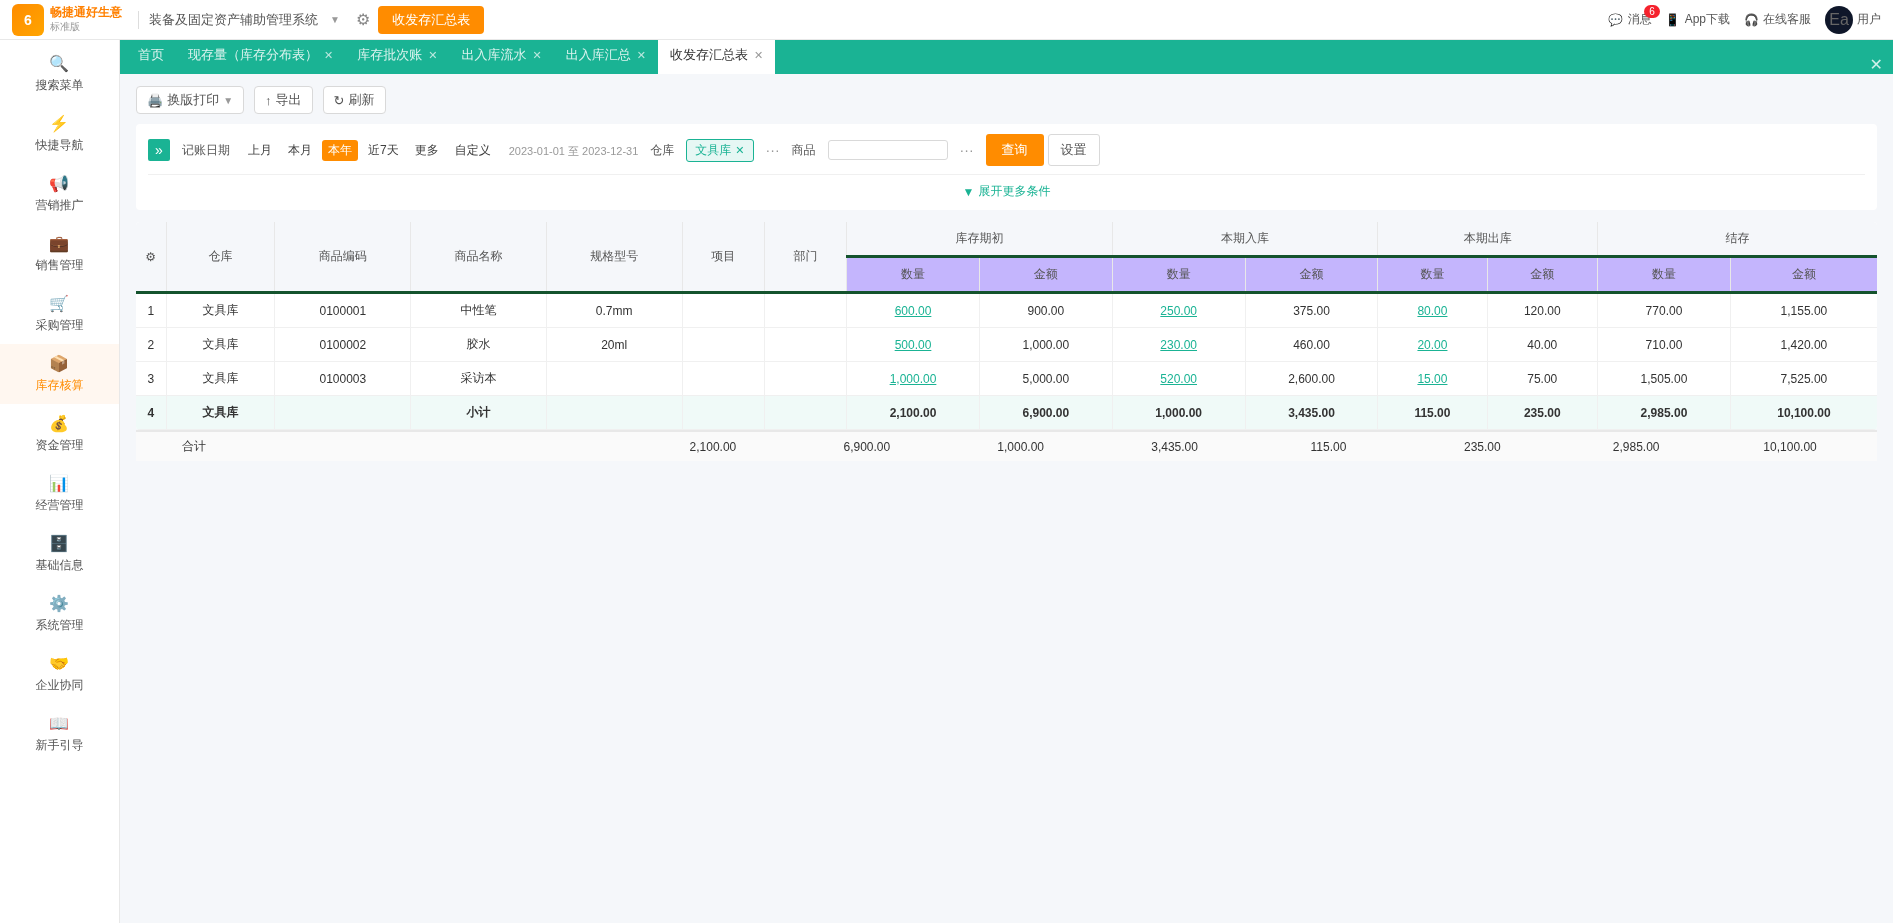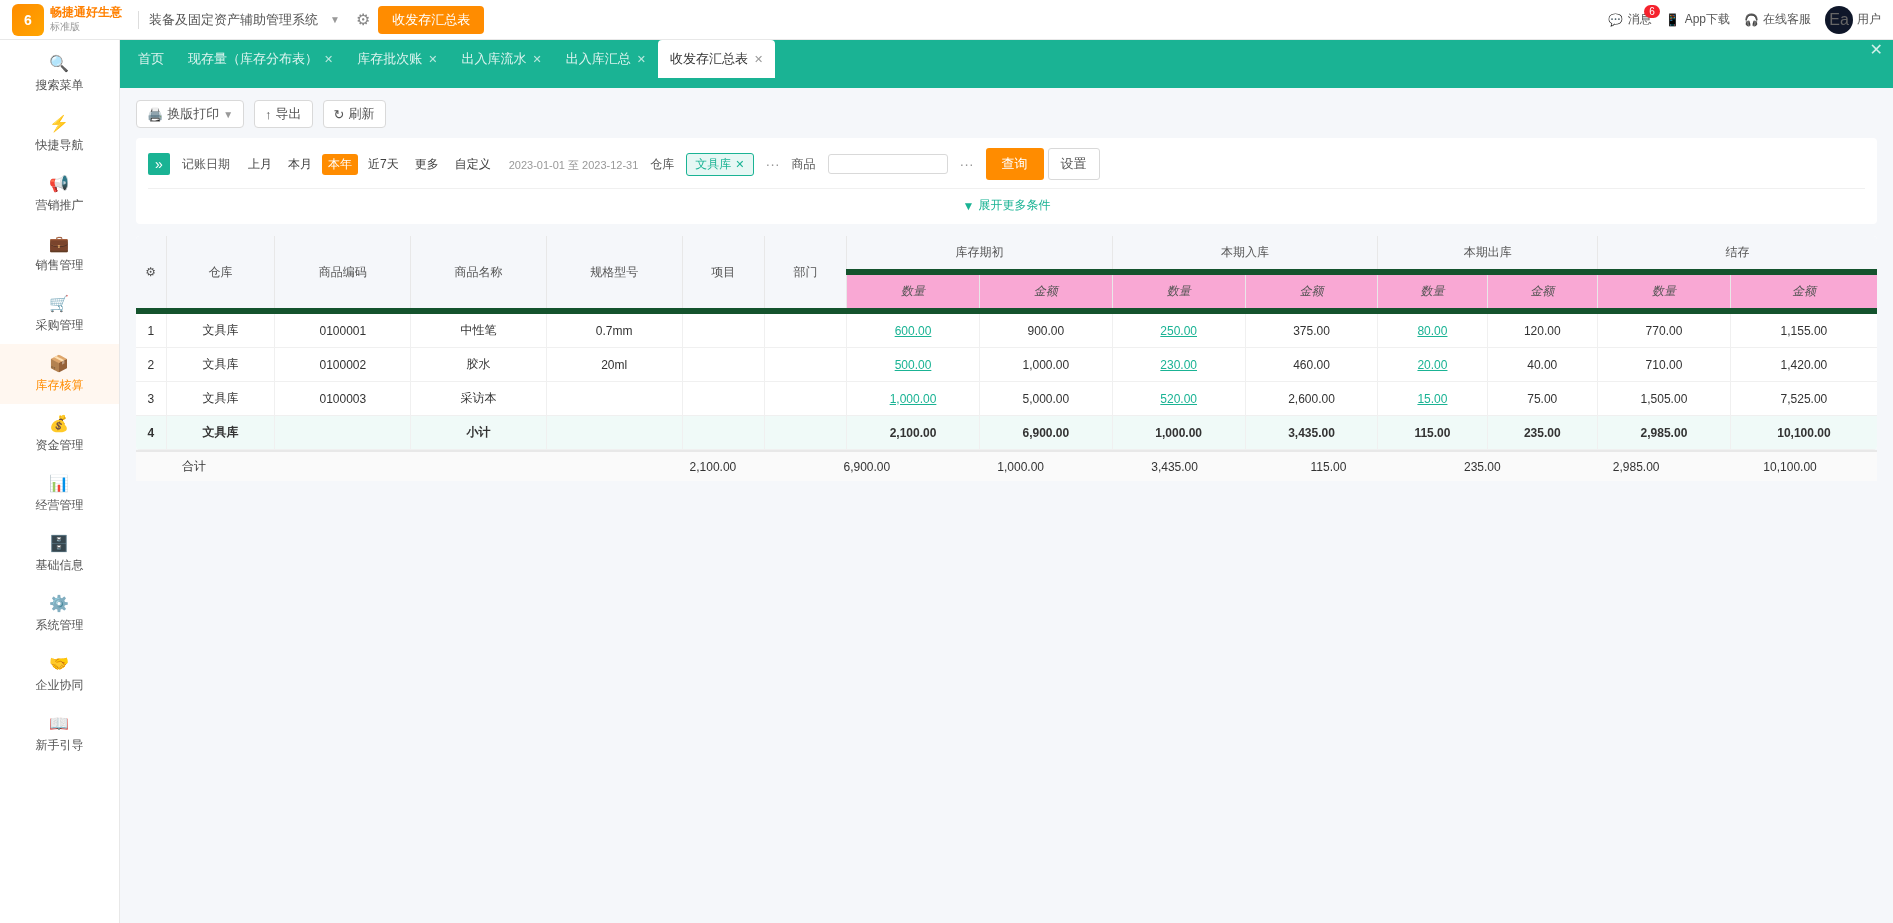--- a/index.html
+++ b/index.html
@@ -28,21 +28,21 @@
     .sidebar { width: 120px; background: #fff; border-right: 1px solid #e8e8e8; display: flex; flex-direction: column; flex-shrink: 0; padding-top: 4px; }
     .sidebar-item { display: flex; flex-direction: column; align-items: center; padding: 10px 0; cursor: pointer; color: #555; font-size: 12px; gap: 4px; }
     .sidebar-item.active { background: #fff7f0; color: #ff8c00; }
     .sidebar-item .s-icon { font-size: 16px; }
     .sidebar-item .s-label { font-size: 12px; }
 
     
     .content-area { flex: 1; display: flex; flex-direction: column; overflow: hidden; }
 
     
-    .tab-bar { background: #1ab394; display: flex; align-items: flex-start; height: 48px; padding: 0 6px; flex-shrink: 0; }
+    .tab-bar { background: #1ab394; display: flex; align-items: flex-end; height: 34px; padding: 0 6px; flex-shrink: 0; }
     .tab-item { display: flex; align-items: center; gap: 6px; padding: 0 12px; height: 38px; font-size: 13px; color: rgba(255,255,255,0.85); cursor: pointer; white-space: nowrap; }
     .tab-item.active { background: #fff; color: #333; border-radius: 4px 4px 0 0; }
     .tab-close { font-size: 11px; color: rgba(255,255,255,0.7); cursor: pointer; }
     .tab-item.active .tab-close { color: #999; }
     .tab-close-white { font-size: 16px; color: rgba(255,255,255,0.8); margin-left: auto; cursor: pointer; margin-right: 4px; }
 
     
     .page-content { flex: 1; padding: 12px 16px; overflow: auto; background: #f5f7fa; }
     .page-header { display: flex; align-items: center; justify-content: space-between; margin-bottom: 10px; }
     .page-title { font-size: 15px; font-weight: 600; color: #333; }
@@ -65,38 +65,38 @@
     .tag-close { cursor: pointer; font-size: 11px; }
     .filter-ellipsis { color: #999; font-size: 14px; cursor: pointer; }
     .filter-input-area { display: flex; align-items: center; border: 1px solid #d9d9d9; border-radius: 3px; padding: 2px 8px; background: #fff; min-width: 120px; }
     .filter-divider { height: 1px; background: #f0f0f0; margin: 8px 0; }
     .expand-more { display: flex; align-items: center; justify-content: center; gap: 4px; font-size: 12px; color: #1ab394; cursor: pointer; }
 
     
     .table-wrapper { background: #fff; border-radius: 4px; overflow: auto; }
     table { width: 100%; border-collapse: collapse; font-size: 13px; }
     thead tr { background: #f5f7fa; }
-    th { padding: 8px 6px; text-align: center; color: #555; font-weight: 500; border-bottom: 6px solid #14532d; border-right: 1px solid #e8e8e8; white-space: nowrap; font-size: 12px; }
+    th { padding: 8px 6px; text-align: center; color: #555; font-weight: 500; border-bottom: 3px solid #14532d; border-right: 1px solid #e8e8e8; white-space: nowrap; font-size: 12px; }
     th:last-child { border-right: none; }
     td { padding: 8px 6px; text-align: center; border-bottom: 1px solid #f0f0f0; border-right: 1px solid #f0f0f0; font-size: 12px; white-space: nowrap; }
     td:last-child { border-right: none; }
     .subtotal-row td { font-weight: bold; background: #f0faf8; }
     .col-settings { width: 30px; }
     .link-text { color: #1ab394; text-decoration: underline; cursor: pointer; }
 
     
     .total-bar { background: #fafafa; border-top: 2px solid #e8e8e8; padding: 6px 10px; display: flex; align-items: center; gap: 0; position: sticky; bottom: 0; }
     .total-bar-cell { flex: 1; text-align: center; font-size: 12px; color: #333; padding: 0 6px; }
 
     
     .btn-query { background: #ff8c00; color: white; border: none; padding: 6px 16px; border-radius: 3px; cursor: pointer; font-size: 13px; }
     .btn-settings { background: #fff; color: #555; border: 1px solid #d9d9d9; padding: 6px 12px; border-radius: 3px; cursor: pointer; font-size: 13px; }
 
     .merged-header { background: #f5f7fa; }
-    .sub-header { background: #f9a8d4; font-style: italic; }
+    .sub-header { background: #c4b5fd; }
 
     .query-btn-area { display: flex; flex-direction: row; gap: 4px; }
   </style>
 </head>
 <body>
 
 <div class="app-wrapper">
 
   <div class="top-bar">
     <div class="top-bar-left">

